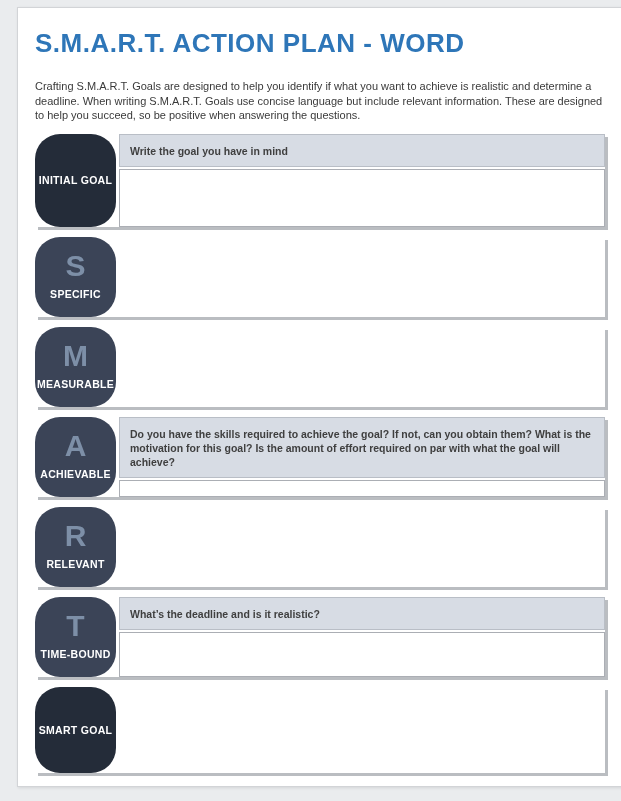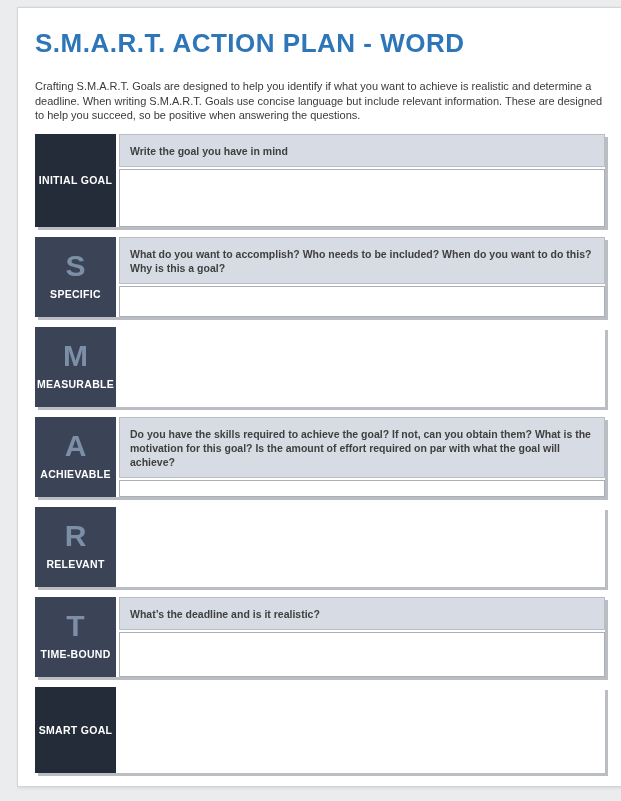--- a/index.html
+++ b/index.html
@@ -46,20 +46,21 @@
   .row.goal{height:86px;}
   .side{
     flex:0 0 81px;
     width:81px;
     display:flex;
     flex-direction:column;
     align-items:center;
     justify-content:center;
     gap:9px;
     text-align:center;
+    border-radius:25px;
   }
   .side.dark{background:#242c39;}
   .side.slate{background:#3b4457;}
   .letter{
     font-size:30px;
     font-weight:bold;
     color:#7d8fa7;
     line-height:26px;
   }
   .label{
@@ -110,24 +111,20 @@
         <div class="question">Write the goal you have in mind</div>
         <div class="answer"></div>
       </div>
     </div>
 
     <div class="row mid">
       <div class="side slate">
         <div class="letter">S</div>
         <div class="label">SPECIFIC</div>
       </div>
-      <div class="cells">
-        <div class="question">What do you want to accomplish? Who needs to be included? When do you want to do this? Why is this a goal?</div>
-        <div class="answer"></div>
-      </div>
     </div>
 
     <div class="row mid">
       <div class="side slate">
         <div class="letter">M</div>
         <div class="label">MEASURABLE</div>
       </div>
     </div>
 
     <div class="row mid">

